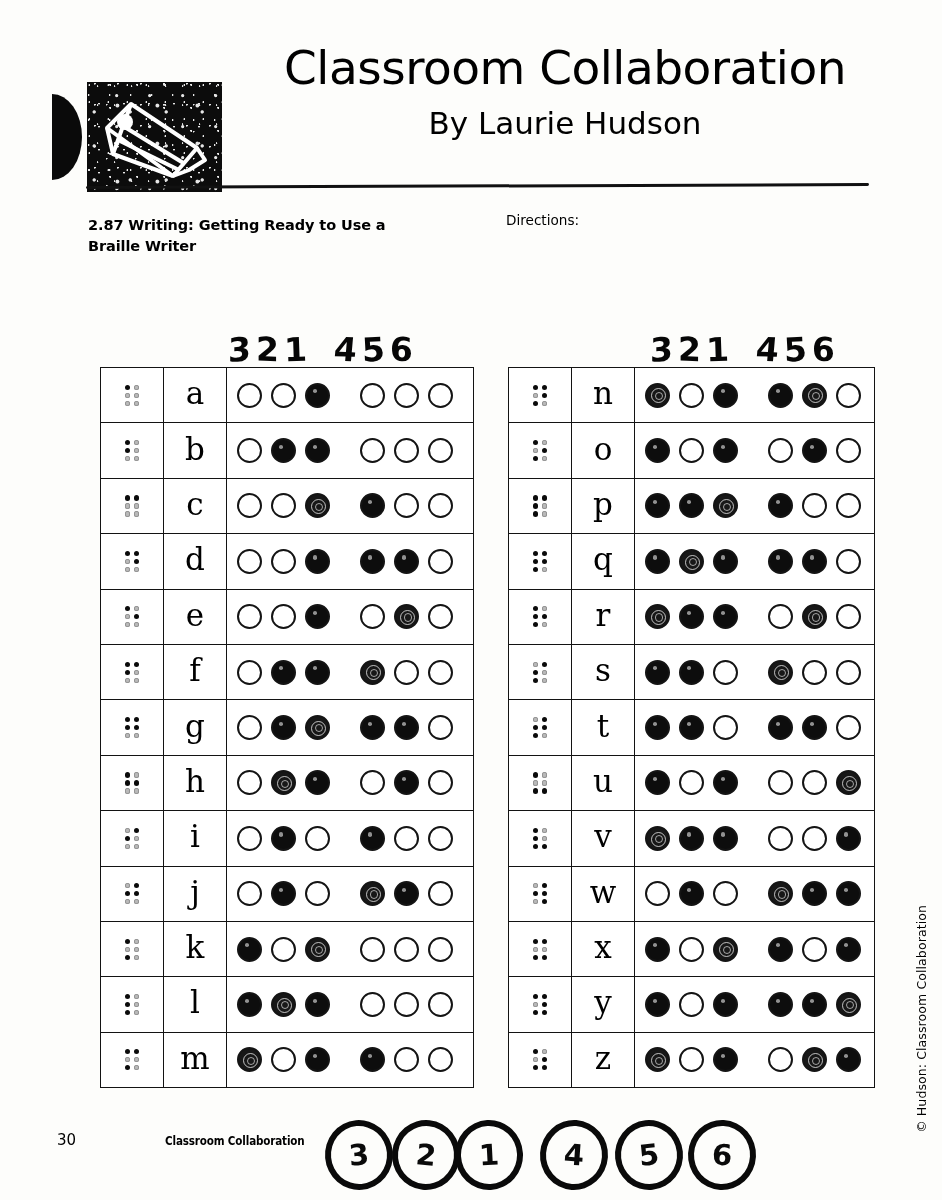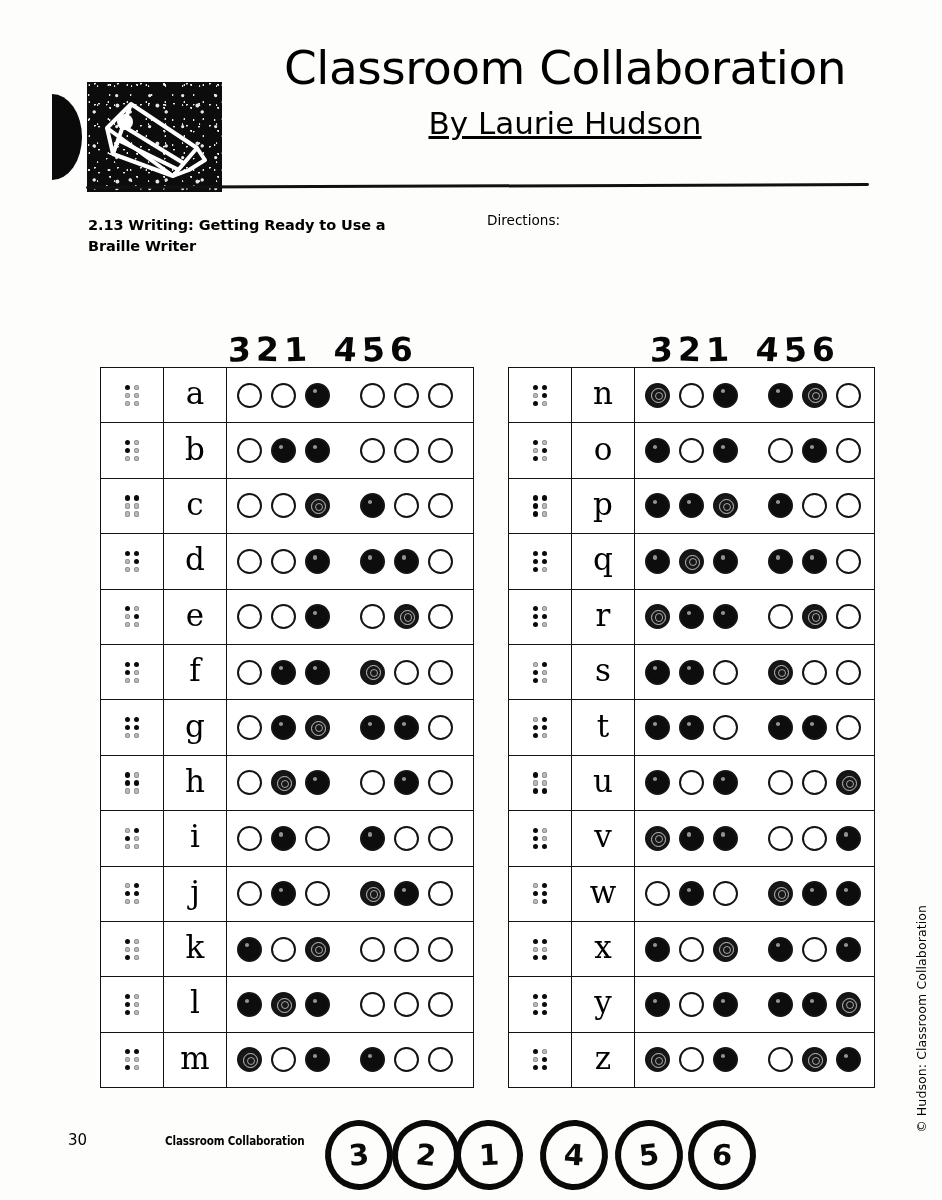--- a/index.html
+++ b/index.html
@@ -51,42 +51,41 @@
     position:absolute;left:215px;top:40px;width:700px;
     font-size:47px;font-weight:400;letter-spacing:-0.5px;
     font-family:"DejaVu Sans", sans-serif;
     text-align:center;white-space:nowrap;
   }
   .byline{
     position:absolute;left:215px;top:105px;width:700px;
     font-size:31px;font-weight:400;
     font-family:"DejaVu Sans", sans-serif;
     text-align:center;
-    text-decoration:underline;
   }
   .rule{
     position:absolute;left:86px;top:186px;width:783px;height:3px;
     background:#111;
     transform:rotate(-0.22deg);transform-origin:left center;
     border-radius:2px;
   }
 
   
   .lesson-title{
     position:absolute;left:88px;top:215px;width:330px;
     font-size:14.5px;font-weight:bold;line-height:1.45;
     font-family:"DejaVu Sans", sans-serif;
     letter-spacing:-0.1px;
   }
   .directions{
     position:absolute;left:487px;top:211px;width:395px;
     font-size:13.6px;line-height:1.47;
     font-family:"DejaVu Sans", sans-serif;
   }
-  .directions .dir-label{display:block;margin-bottom:7px;}
+  .directions .dir-label{display:block;margin-bottom:7px;margin-left:19px;}
 
   
   .hw-head{
     position:absolute;
     font-family:"DejaVu Sans", sans-serif;
     font-size:33px;font-weight:bold;
     color:#060606;
     letter-spacing:5px;
     white-space:nowrap;
   }
@@ -153,21 +152,21 @@
     border:1.6px solid rgba(255,255,255,.72);
   }
   .circ.scribble::before{
     content:"";position:absolute;left:36%;top:34%;
     width:30%;height:30%;border-radius:50%;
     border:1.3px solid rgba(255,255,255,.6);
   }
 
   
   .pageno{
-    position:absolute;left:68px;top:1131px;
+    position:absolute;left:57px;top:1131px;
     font-size:15px;font-family:"DejaVu Sans", sans-serif;
   }
   .footer-book{
     position:absolute;left:165px;top:1133px;
     font-size:13px;font-weight:bold;
     font-family:"DejaVu Sans", sans-serif;
     transform:scaleX(.8);transform-origin:left center;
     letter-spacing:-0.2px;
   }
   .circled{
@@ -211,21 +210,21 @@
           <circle cx="24" cy="24" r="8" fill="#ffffff"></circle>
         </svg>
       </div>
     </div>
   </div>
 
   <div class="title">Classroom Collaboration</div>
   <div class="byline">By Laurie Hudson</div>
   <div class="rule"></div>
 
-  <div class="lesson-title">2.13 Writing: Getting Ready to Use a Braille Writer</div>
+  <div class="lesson-title">2.87 Writing: Getting Ready to Use a Braille Writer</div>
   <div class="directions">
     <span class="dir-label">Directions:</span>
   </div>
 
   <div class="hw-head" id="hw-left" style="left:228px;top:330px;"><span class="g1">3</span><span class="g2">2</span><span class="g3">1</span><span class="gap"></span><span class="g4">4</span><span class="g5">5</span><span class="g6">6</span></div>
   <div class="hw-head" id="hw-right" style="left:650px;top:330px;"><span class="g1">3</span><span class="g2">2</span><span class="g3">1</span><span class="gap"></span><span class="g4">4</span><span class="g5">5</span><span class="g6">6</span></div>
 
   <div class="tbl" id="table-left" style="left:100px;top:367px;width:372px;">
       <div class="row">
         <div class="cell-braille">

